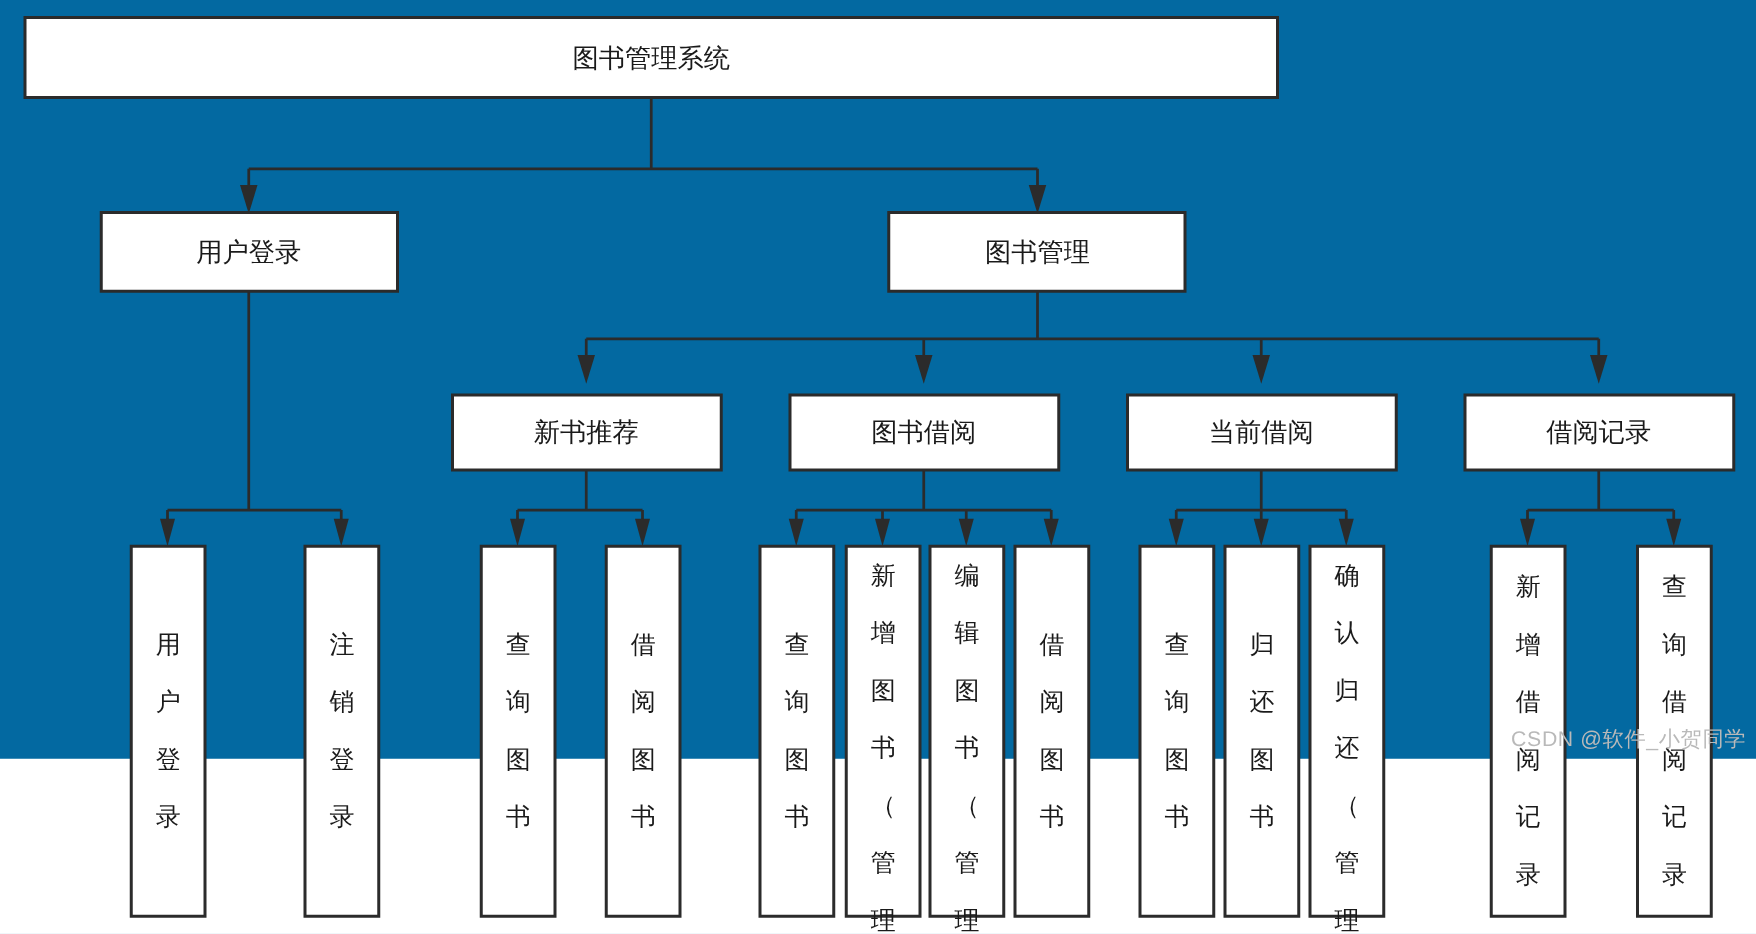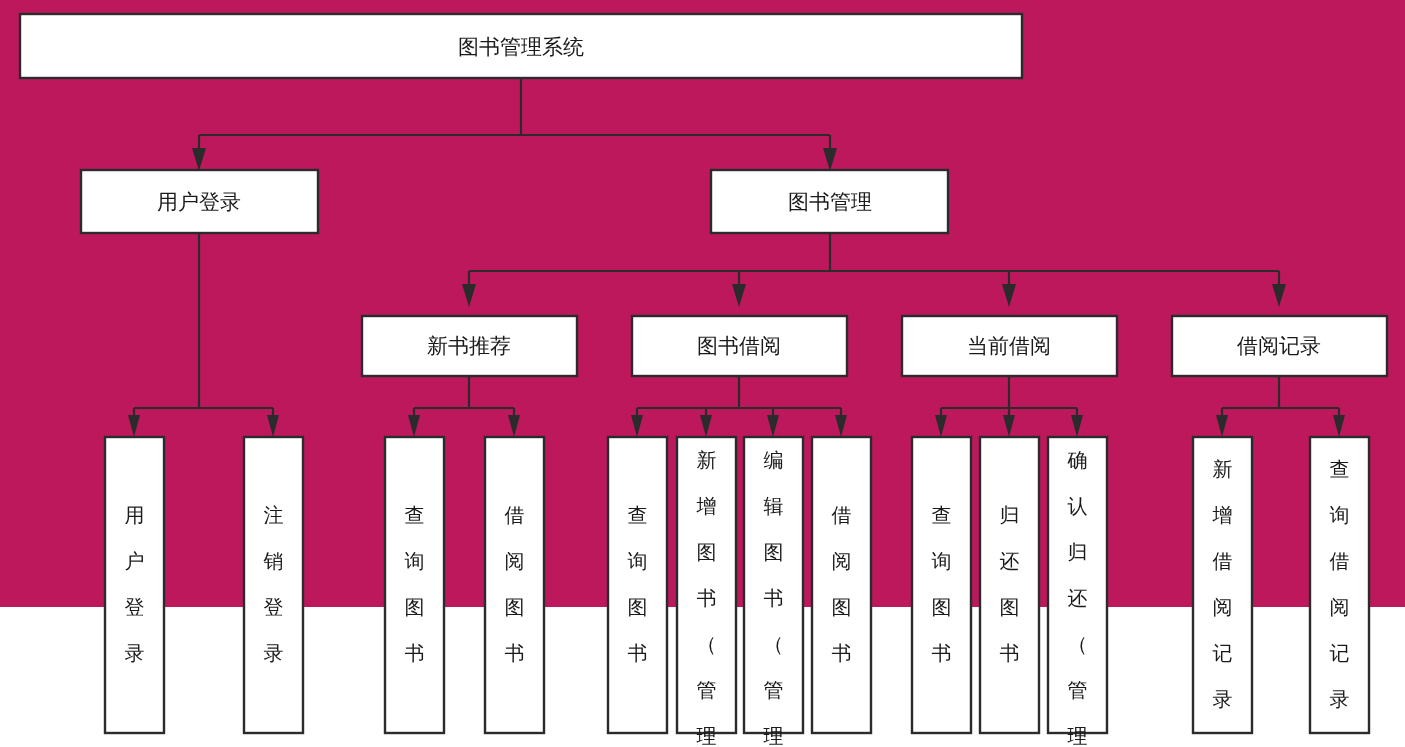--- a/index.html
+++ b/index.html
@@ -10,21 +10,21 @@
   body {
     width: 1405px;
     height: 747px;
     font-family: "Liberation Sans", "DejaVu Sans", sans-serif;
     overflow: hidden;
   }
   #diagram-root {
     position: relative;
     width: 1405px;
     height: 607px;
-    background: #be185d;
+    background: #0369a1;
   }
   svg.flow {
     position: absolute;
     top: 0;
     left: 0;
     width: 1405px;
     height: 747px;
   }
   .node-box {
     fill: #ffffff;
@@ -195,13 +195,14 @@
         <text class="node-label-v" x="841.5" y="522"><tspan x="841.5">借</tspan><tspan x="841.5" dy="46">阅</tspan><tspan x="841.5" dy="46">图</tspan><tspan x="841.5" dy="46">书</tspan></text>
         <text class="node-label-v" x="941.5" y="522"><tspan x="941.5">查</tspan><tspan x="941.5" dy="46">询</tspan><tspan x="941.5" dy="46">图</tspan><tspan x="941.5" dy="46">书</tspan></text>
         <text class="node-label-v" x="1009.5" y="522"><tspan x="1009.5">归</tspan><tspan x="1009.5" dy="46">还</tspan><tspan x="1009.5" dy="46">图</tspan><tspan x="1009.5" dy="46">书</tspan></text>
         <text class="node-label-v" x="1077.5" y="467"><tspan x="1077.5">确</tspan><tspan x="1077.5" dy="46">认</tspan><tspan x="1077.5" dy="46">归</tspan><tspan x="1077.5" dy="46">还</tspan><tspan x="1077.5" dy="46" transform="rotate(90 1077.5 0)">（</tspan><tspan x="1077.5" dy="46">管</tspan><tspan x="1077.5" dy="46">理</tspan><tspan x="1077.5" dy="46">员</tspan><tspan x="1077.5" dy="46" transform="rotate(90 1077.5 0)">）</tspan></text>
         <text class="node-label-v" x="1222.5" y="476"><tspan x="1222.5">新</tspan><tspan x="1222.5" dy="46">增</tspan><tspan x="1222.5" dy="46">借</tspan><tspan x="1222.5" dy="46">阅</tspan><tspan x="1222.5" dy="46">记</tspan><tspan x="1222.5" dy="46">录</tspan></text>
         <text class="node-label-v" x="1339.5" y="476"><tspan x="1339.5">查</tspan><tspan x="1339.5" dy="46">询</tspan><tspan x="1339.5" dy="46">借</tspan><tspan x="1339.5" dy="46">阅</tspan><tspan x="1339.5" dy="46">记</tspan><tspan x="1339.5" dy="46">录</tspan></text>
       </g>
 
   </svg>
 
+  <div class="watermark">CSDN @软件_小贺同学</div>
 </div>
 
 </body></html>

